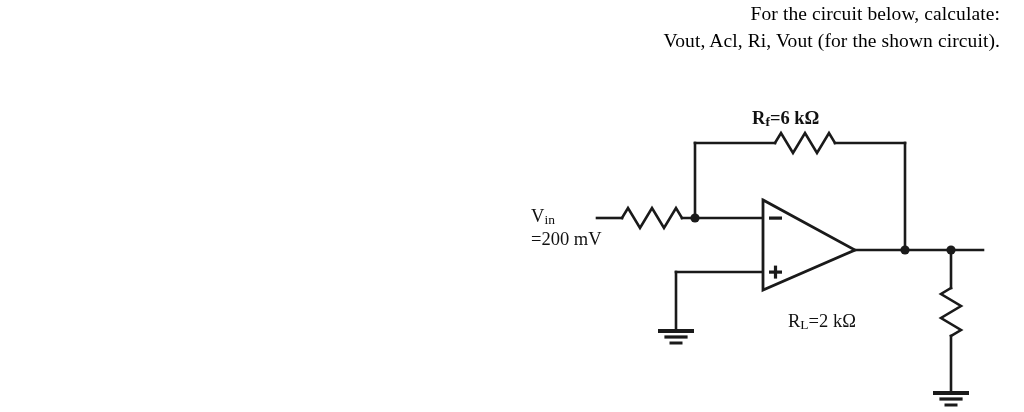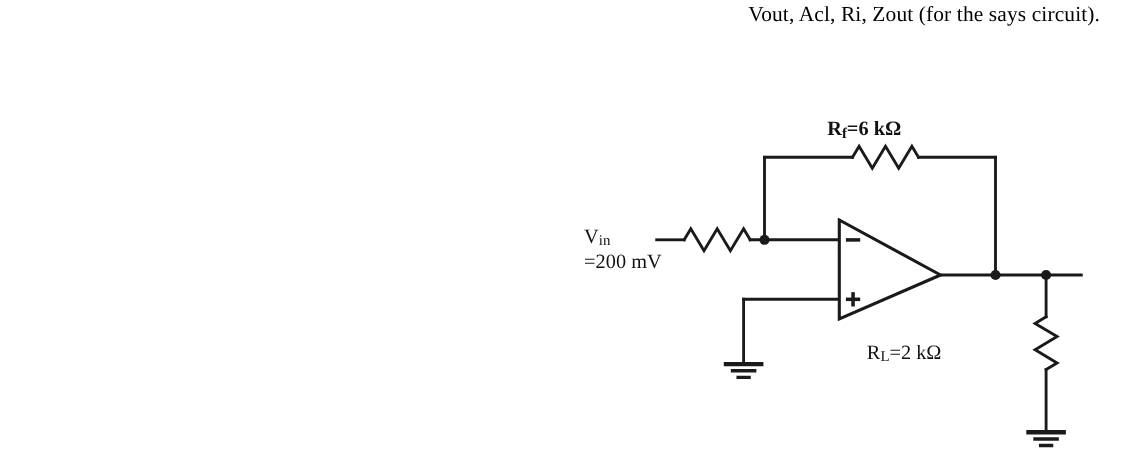--- a/index.html
+++ b/index.html
@@ -68,21 +68,22 @@
   #label-vin2 { left: 531px; top: 228px; }
   #label-rl   { left: 788px; top: 310px; }
   #label-il   { left: 836px; top: 333px; }
 </style>
 </head>
 <body>
 
 <div id="page">
 
   <div class="problem-text">
-    <span class="problem-line">Vout, Acl, Ri, Zout (for the says circuit).</span>
+    <span class="problem-line">For the circuit below, calculate:</span>
+    <span class="problem-line">Vout, Acl, Ri, Vout (for the shown circuit).</span>
   </div>
 
   <svg id="circuit" viewBox="0 0 1024 412" xmlns="http://www.w3.org/2000/svg">
 
     <g stroke="#1a1a1a" stroke-width="2.6" fill="none" stroke-linecap="square" stroke-linejoin="miter">
 
       <path d="M695,218 L695,143"></path>
 
       <path d="M695,143 L775,143"></path>
 

